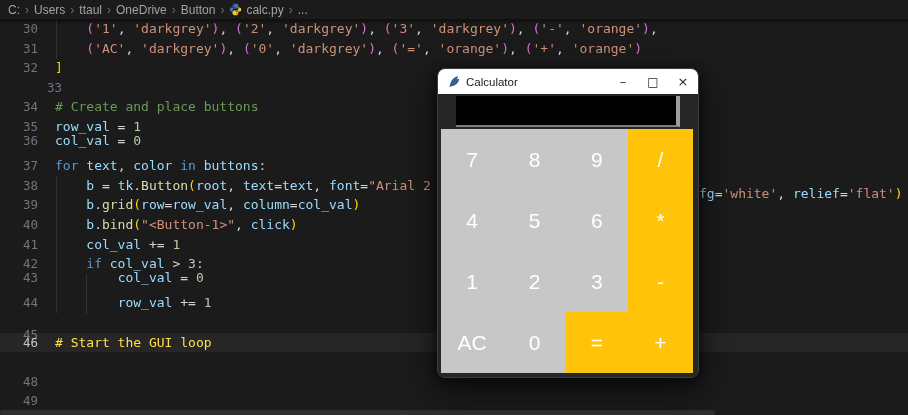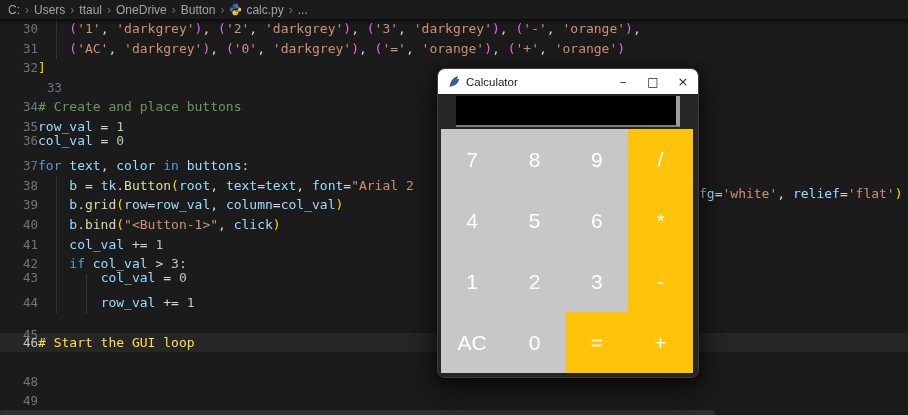--- a/index.html
+++ b/index.html
@@ -25,21 +25,21 @@
   #editor { position:absolute; inset:0; z-index:1; }
   .line {
     position:absolute; left:0; width:100%; height:19.6px; line-height:19.6px;
     font-size:13px; white-space:pre; display:flex;
   }
   .line.current { background:rgba(255,255,255,.05); }
   .ln-num {
     flex:0 0 38px; text-align:right; color:#6e7681; font-size:12.5px;
   }
   .line.current .ln-num { color:#c6c6c6; }
-  .ln-code { }
+  .ln-code { margin-left:17px; }
   .ov-frag { position:absolute; left:699px; top:8px; white-space:pre; }
   .guide { position:absolute; width:1px; background:#333; z-index:1; }
   #guide-1 { left:56px; top:19px;    height:40px; }
   #guide-2 { left:56px; top:175.8px; height:137px; }
   #guide-3 { left:86px; top:273.8px; height:40px; }
   #hscrollbar {
     position:absolute; left:0; top:410px; width:715px; height:5px;
     background:#4a4a4a; opacity:.4; z-index:2; border-radius:2px;
   }
   

